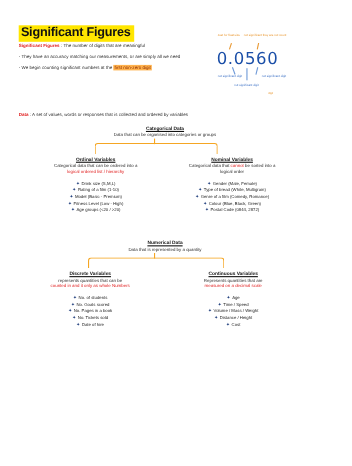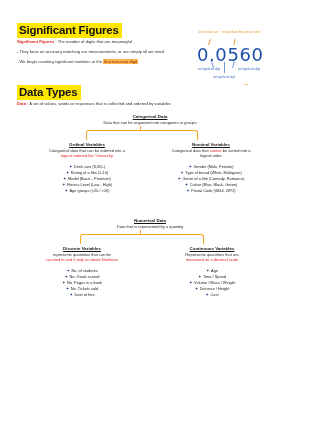--- a/index.html
+++ b/index.html
@@ -52,21 +52,21 @@
   }
   .hl-orange {
     background: #ffb24d;
     color: #8a2b00;
     padding: 0 1px;
   }
 
   
   .signum {
     position: absolute;
-    font-size: 18px;
+    font-size: 15px;
     font-weight: 500;
     color: #1b4fa8;
     letter-spacing: 0.6px;
     font-family: "DejaVu Sans", sans-serif;
   }
   .annot {
     position: absolute;
     font-size: 2.7px;
     line-height: 3.2px;
     color: #3a6fc4;
@@ -164,23 +164,20 @@
 
     <div class="annot" style="left:192px; top:68px; width:34px;">not significant
 digit</div>
     <div class="annot" style="left:232px; top:68px; width:34px;">not significant
 digit</div>
     <div class="annot" style="left:206px; top:76px; width:36px;">not significant
 digit</div>
     <div class="annot tiny orange" style="left:238px; top:83px; width:16px;">digit</div>
   </div>
 
-  <div class="h-wrap" style="left:17px; top:82px;">
-    <span class="heading">Data Types</span>
-  </div>
 
   <div class="line" style="left:17px; top:101px;">
     <span class="term">Data</span><span> : A set of values, words or responses that is collected and ordered by variables</span>
   </div>
 
   <div class="node-title" style="left:110px; top:114px; width:80px;">Categorical Data</div>
   <div class="node-sub" style="left:88px; top:120px;">Data that can be organised into categories or groups</div>
 
   <div class="bracket" style="left:86px; top:130px; width:110px;"></div>
   <div class="stem" style="left:140px; top:126px; height:5px;"></div>

